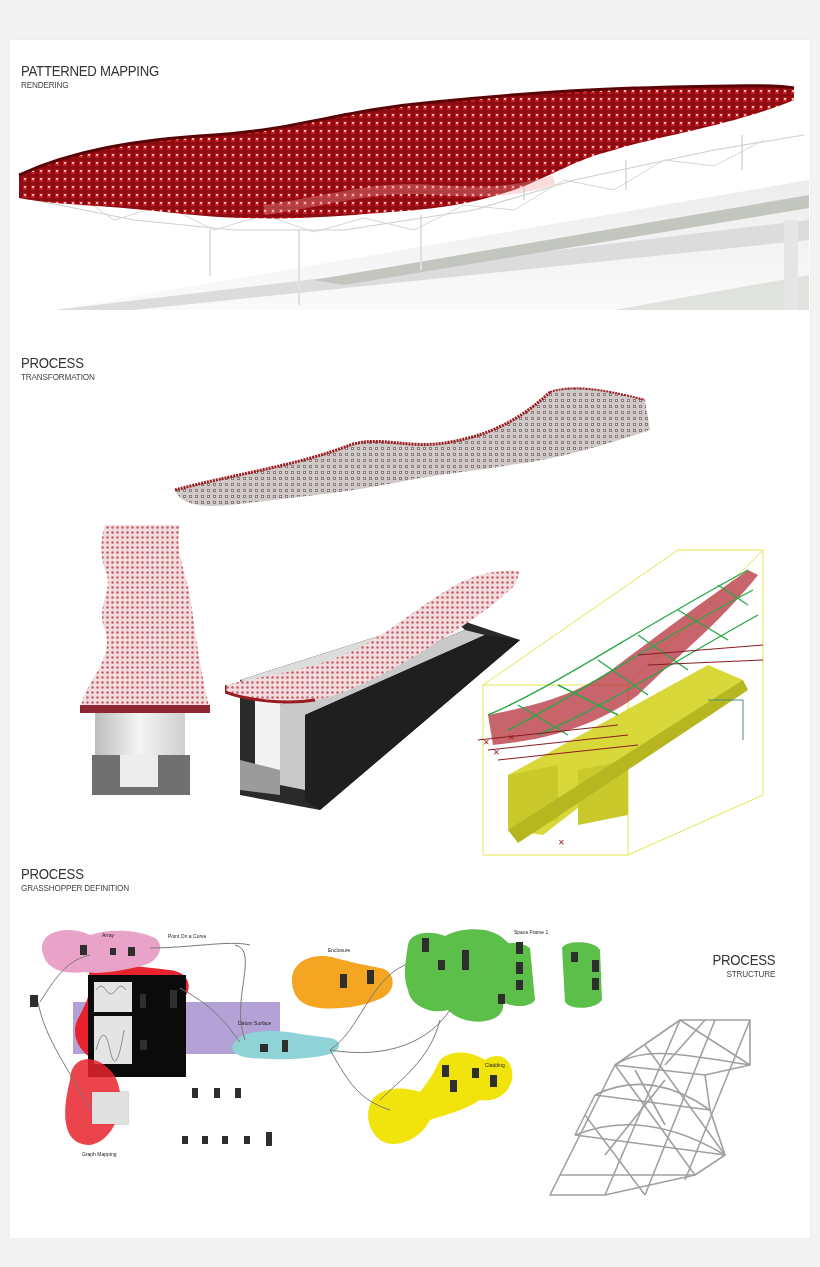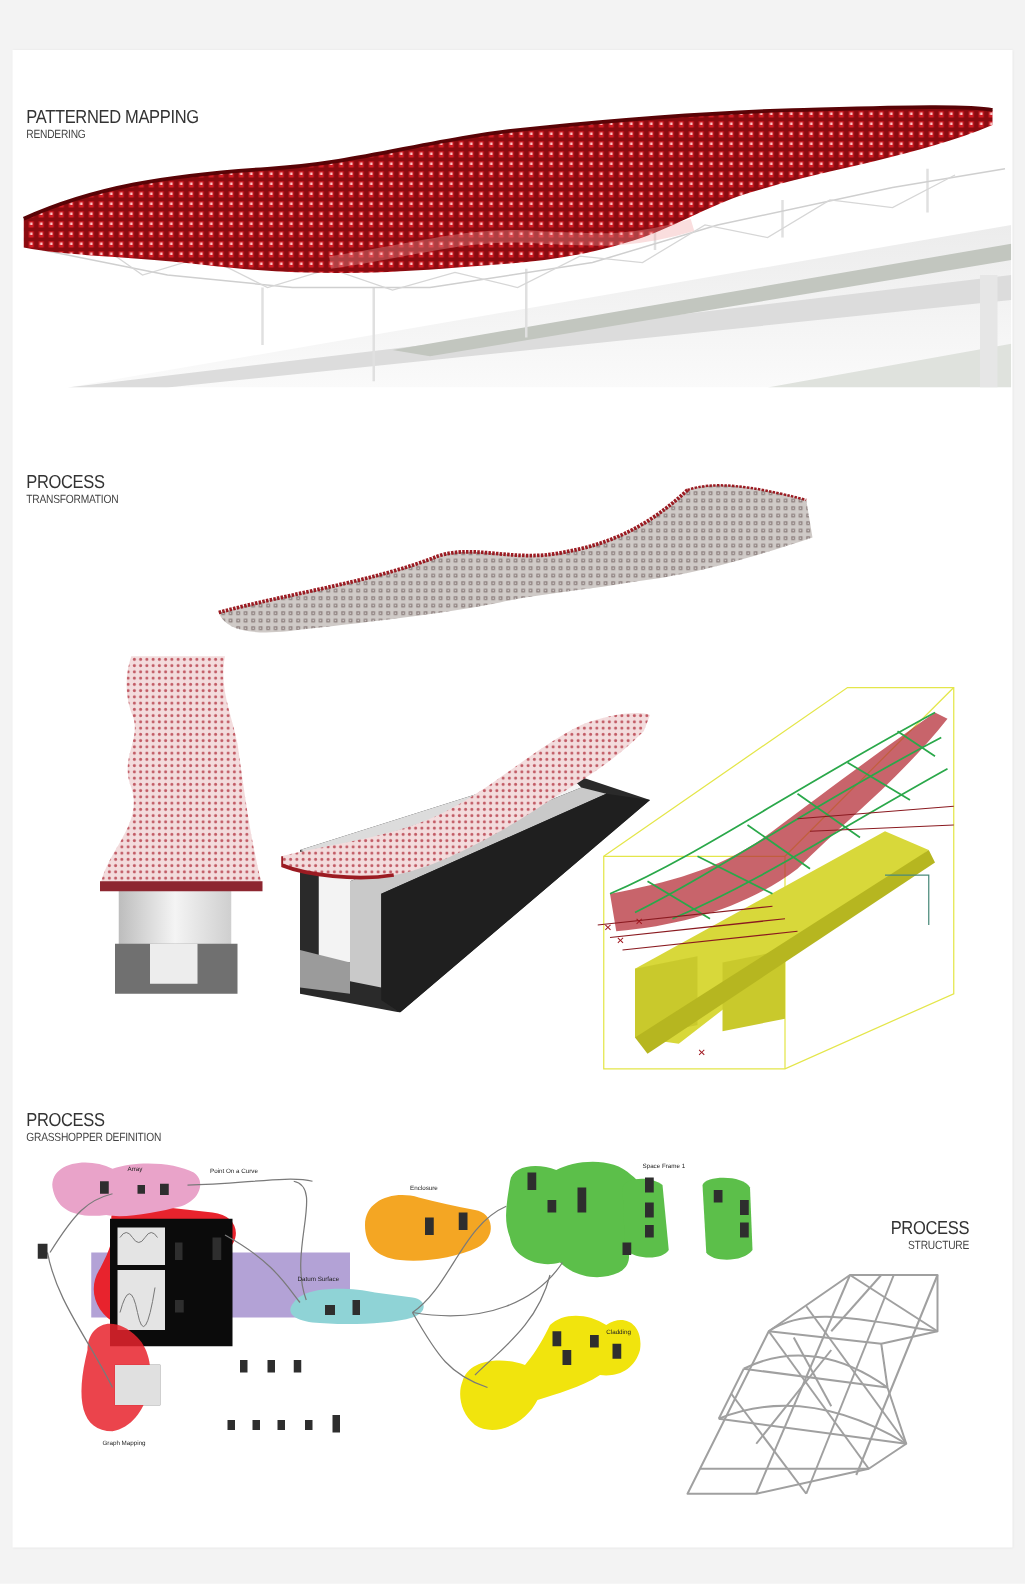--- a/index.html
+++ b/index.html
@@ -1,18 +1,18 @@
 <!DOCTYPE html>
 <html><head>
 <meta charset="utf-8">
 <style>
   html,body{margin:0;padding:0;}
   body{width:820px;height:1267px;background:#f3f3f3;position:relative;overflow:hidden;font-family:"Liberation Sans",sans-serif;}
   .sheet{position:absolute;left:10px;top:40px;width:800px;height:1198px;background:#ffffff;box-shadow:0 0 2px rgba(0,0,0,0.06);}
-  .heading{position:absolute;color:#333;line-height:1;margin-top:23px;}
+  .heading{position:absolute;color:#333;line-height:1;}
   .heading .t{font-size:15px;letter-spacing:-0.3px;display:block;transform:scaleX(0.88);transform-origin:left top;}
   .heading .s{font-size:9.5px;letter-spacing:-0.2px;display:block;margin-top:2px;transform:scaleX(0.86);transform-origin:left top;color:#444;}
   .heading.right .t,.heading.right .s{transform-origin:right top;text-align:right;}
   .panel{position:absolute;}
   svg{display:block;}
   .gh-label{font-family:"Liberation Sans",sans-serif;font-size:5px;fill:#222;}
 </style>
 </head>
 <body>
 

